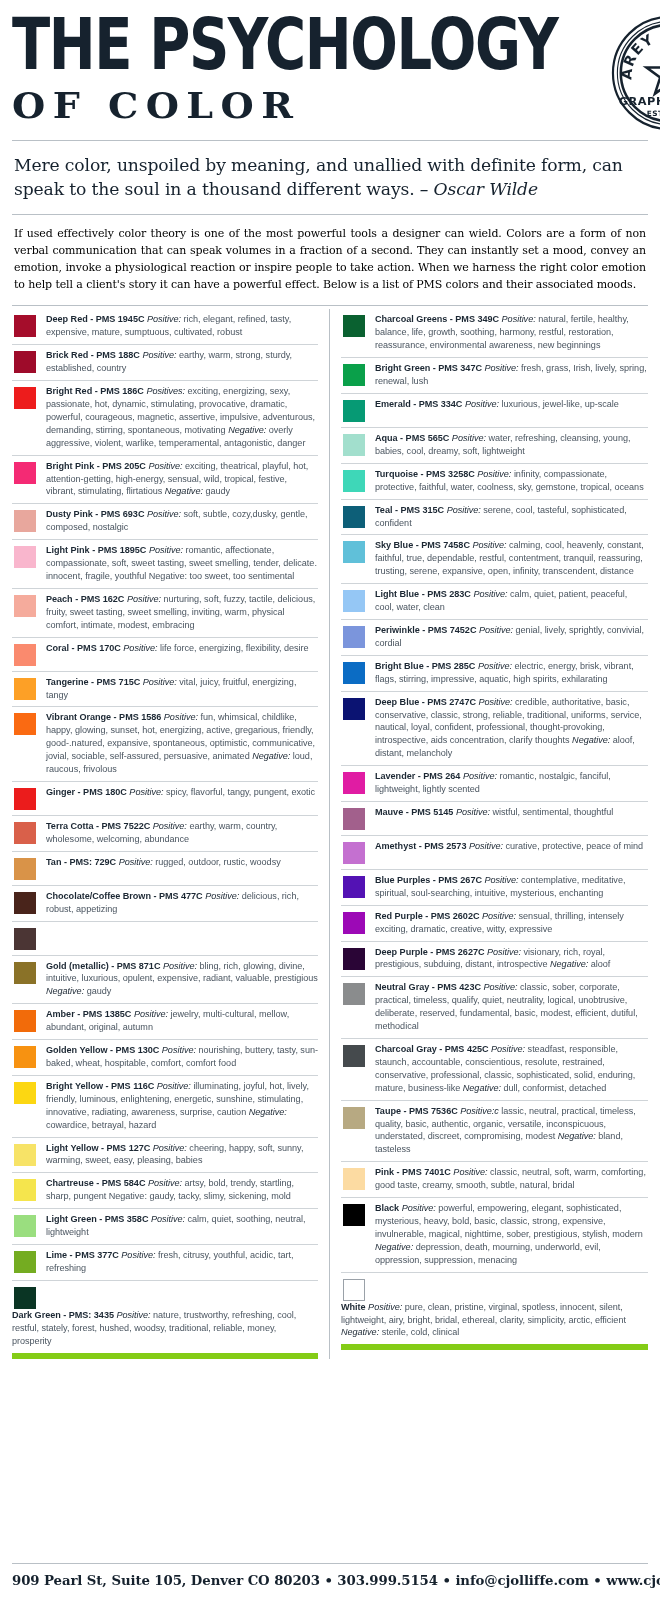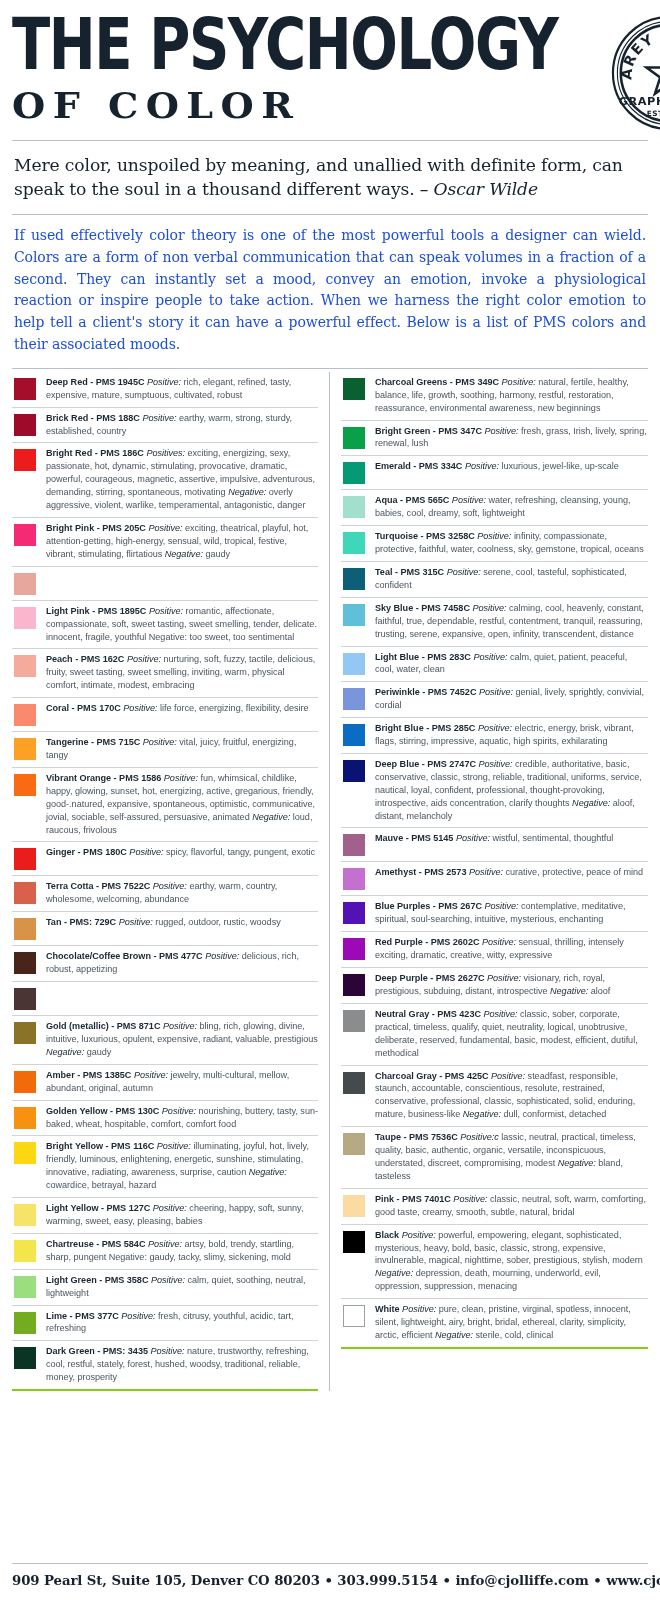--- a/index.html
+++ b/index.html
@@ -65,23 +65,23 @@
     line-height: 1.42;
     color: #16222e;
     padding: 12px 2px 12px 2px;
     letter-spacing: -0.15px;
   }
   .quote .attrib { font-style: italic; margin-top: 40px; }
 
   
   .intro {
     font-family: "DejaVu Serif", serif;
-    font-size: 14px;
+    font-size: 11px;
     line-height: 1.56;
-    color: #1d4ed8;
+    color: #000000;
     padding: 10px 2px 12px 2px;
     text-align: justify;
     letter-spacing: -0.1px;
   }
 
   
   .columns {
     display: flex;
     width: 100%;
     align-items: stretch;
@@ -90,21 +90,21 @@
   .col { width: 50%; }
   .col-left { padding-right: 11px; border-right: 1px solid #b9c0c6; }
   .col-right { padding-left: 11px; }
 
   .entry {
     display: flex;
     align-items: flex-start;
     border-bottom: 1px solid #cfd4d8;
     padding: 4px 0 5px 0;
   }
-  .entry:last-child { border-bottom: 2px solid #84cc16; }
+  .entry:last-child { border-bottom: 6px solid #84cc16; flex-direction: column; }
   .swatch {
     width: 22px;
     height: 22px;
     flex: 0 0 22px;
     margin: 2px 10px 0 2px;
   }
   .swatch.bordered { border: 1px solid #9aa1a8; }
   .etext {
     flex: 1 1 auto;
     font-size: 9.1px;
@@ -187,20 +187,21 @@
         <div class="entry">
           <div class="swatch" style="background: rgb(237, 28, 28);"></div>
           <div class="etext"><span class="ename">Bright Red - PMS 186C </span><span class="elabel">Positives: </span><span>exciting, energizing, sexy, passionate, hot, dynamic, stimulating, provocative, dramatic, powerful, courageous, magnetic, assertive, impulsive, adventurous, demanding, stirring, spontaneous, motivating</span><span class="elabel"> Negative: </span><span>overly aggressive, violent, warlike, temperamental, antagonistic, danger</span></div>
         </div>
         <div class="entry">
           <div class="swatch" style="background: rgb(244, 42, 116);"></div>
           <div class="etext"><span class="ename">Bright Pink - PMS 205C </span><span class="elabel">Positive: </span><span>exciting, theatrical, playful, hot, attention-getting, high-energy, sensual, wild, tropical, festive, vibrant, stimulating, flirtatious</span><span class="elabel"> Negative: </span><span>gaudy</span></div>
         </div>
         <div class="entry">
           <div class="swatch" style="background: rgb(232, 167, 157);"></div>
+          <div class="etext"><span class="ename">Dusty Pink - PMS 693C </span><span class="elabel">Positive: </span><span>soft, subtle, cozy,dusky, gentle, composed, nostalgic</span></div>
         </div>
         <div class="entry">
           <div class="swatch" style="background: rgb(249, 182, 205);"></div>
           <div class="etext"><span class="ename">Light Pink - PMS 1895C </span><span class="elabel">Positive: </span><span>romantic, affectionate, compassionate, soft, sweet tasting, sweet smelling, tender, delicate. innocent, fragile, youthful</span><span class=""> Negative: </span><span>too sweet, too sentimental</span></div>
         </div>
         <div class="entry">
           <div class="swatch" style="background: rgb(245, 171, 156);"></div>
           <div class="etext"><span class="ename">Peach - PMS 162C </span><span class="elabel">Positive: </span><span>nurturing, soft, fuzzy, tactile, delicious, fruity, sweet tasting, sweet smelling, inviting, warm, physical comfort, intimate, modest, embracing</span></div>
         </div>
         <div class="entry">
@@ -308,20 +309,24 @@
           <div class="swatch" style="background: rgb(123, 149, 220);"></div>
           <div class="etext"><span class="ename">Periwinkle - PMS 7452C </span><span class="elabel">Positive: </span><span>genial, lively, sprightly, convivial, cordial</span></div>
         </div>
         <div class="entry">
           <div class="swatch" style="background: rgb(11, 108, 196);"></div>
           <div class="etext"><span class="ename">Bright Blue - PMS 285C </span><span class="elabel">Positive: </span><span>electric, energy, brisk, vibrant, flags, stirring, impressive, aquatic, high spirits, exhilarating</span></div>
         </div>
         <div class="entry">
           <div class="swatch" style="background: rgb(11, 19, 114);"></div>
           <div class="etext"><span class="ename">Deep Blue - PMS 2747C </span><span class="elabel">Positive: </span><span>credible, authoritative, basic, conservative, classic, strong, reliable, traditional, uniforms, service, nautical, loyal, confident, professional, thought-provoking, introspective, aids concentration, clarify thoughts</span><span class="elabel"> Negative: </span><span>aloof, distant, melancholy</span></div>
+        </div>
+        <div class="entry">
+          <div class="swatch" style="background: rgb(224, 28, 163);"></div>
+          <div class="etext"><span class="ename">Lavender - PMS 264 </span><span class="elabel">Positive: </span><span>romantic, nostalgic, fanciful, lightweight, lightly scented</span></div>
         </div>
         <div class="entry">
           <div class="swatch" style="background: rgb(162, 96, 140);"></div>
           <div class="etext"><span class="ename">Mauve - PMS 5145 </span><span class="elabel">Positive: </span><span>wistful, sentimental, thoughtful</span></div>
         </div>
         <div class="entry">
           <div class="swatch" style="background: rgb(196, 112, 208);"></div>
           <div class="etext"><span class="ename">Amethyst - PMS 2573 </span><span class="elabel">Positive: </span><span>curative, protective, peace of mind</span></div>
         </div>
         <div class="entry">

